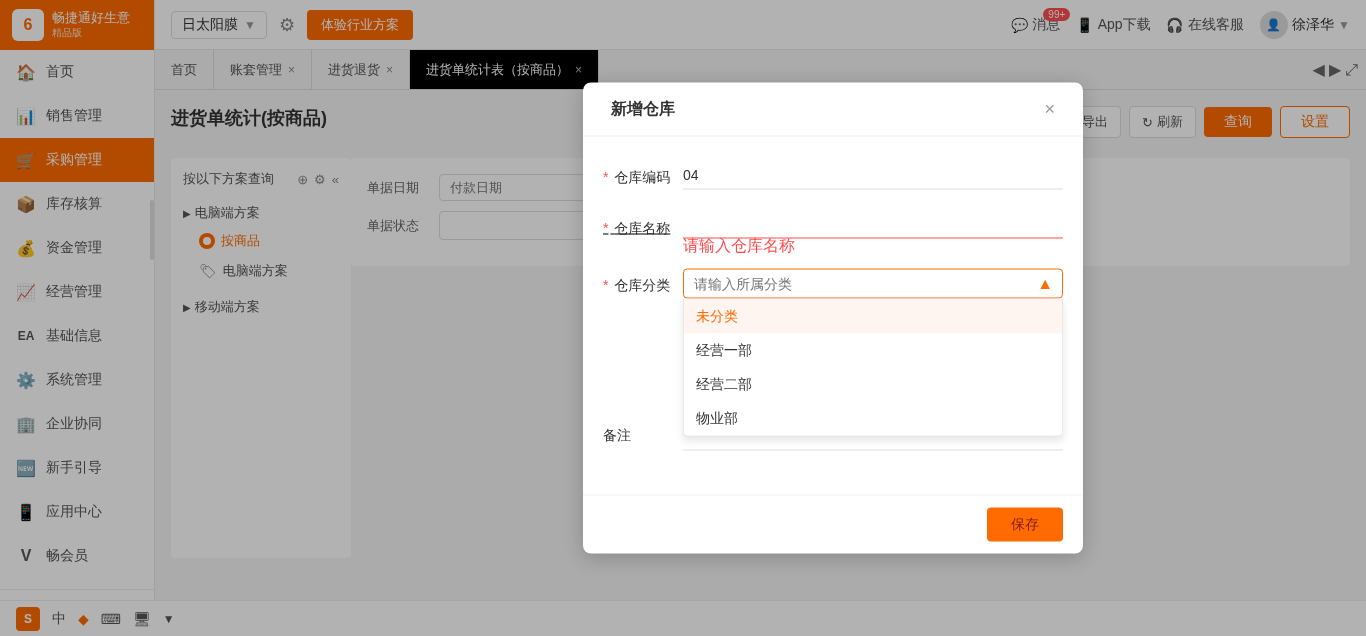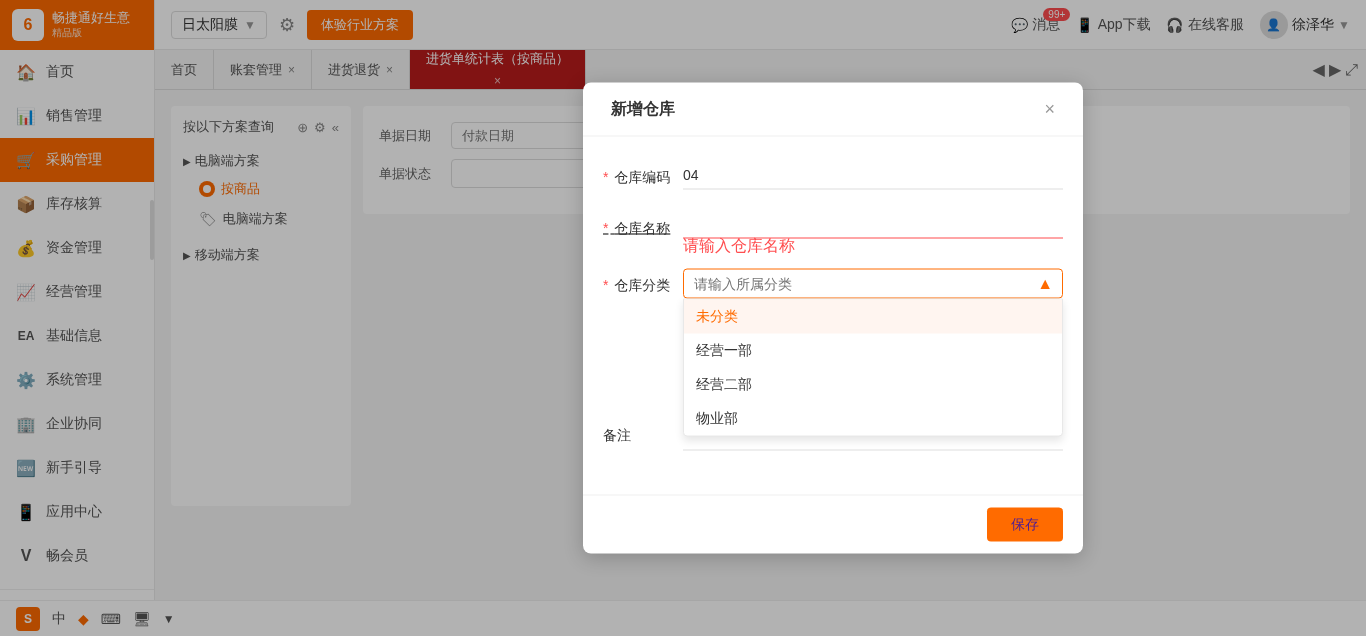--- a/index.html
+++ b/index.html
@@ -50,21 +50,21 @@
 
     
     .tabbar {
       position: absolute; left: 155px; top: 50px; right: 0; height: 40px;
       background: #f5f5f5; border-bottom: 1px solid #ddd; display: flex; align-items: stretch;
     }
     .tab {
       display: flex; align-items: center; padding: 0 16px; gap: 6px; cursor: pointer;
       color: #555; font-size: 13px; border-right: 1px solid #ddd; white-space: nowrap;
     }
-    .tab.active { background: #b91c1c; color: #fff; flex-direction: column; }
+    .tab.active { background: #000000; color: #fff; }
     .tab .close-tab { font-size: 12px; opacity: 0.7; }
     .tab-spacer { flex: 1; }
     .tab-controls { display: flex; align-items: center; padding: 0 8px; gap: 4px; }
     .tab-ctrl-btn { cursor: pointer; color: #666; font-size: 16px; }
 
     
     .main {
       position: absolute; left: 155px; top: 90px; right: 0; bottom: 0;
       background: #f5f5f5; padding: 16px;
     }
@@ -76,21 +76,21 @@
     }
     .query-btn {
       background: #ff6b00; color: #fff; border: none; border-radius: 4px;
       padding: 6px 20px; cursor: pointer; font-size: 14px;
     }
     .set-btn {
       background: #fff; color: #ff6b00; border: 1px solid #ff6b00; border-radius: 4px;
       padding: 6px 20px; cursor: pointer; font-size: 14px;
     }
 
-    .content-area { display: flex; gap: 12px; }
+    .content-area { display: flex; }
 
     
     .left-panel {
       width: 180px; background: #fff; border-radius: 4px; padding: 12px; flex-shrink: 0; min-height: 400px;
     }
     .panel-header { display: flex; align-items: center; justify-content: space-between; color: #555; font-size: 13px; margin-bottom: 12px; }
     .panel-header-actions { display: flex; gap: 6px; color: #888; }
     .scheme-section { margin-bottom: 8px; }
     .scheme-title { display: flex; align-items: center; gap: 4px; color: #555; font-size: 13px; padding: 4px 0; cursor: pointer; }
     .scheme-item {
@@ -162,21 +162,21 @@
     }
     .dropdown-item.selected { background: #fff5f0; color: #ff6b00; }
     .form-textarea {
       flex: 1; border: none; border-bottom: 1px solid #ddd; padding: 6px 0; font-size: 14px;
       outline: none; resize: none; height: 32px; font-family: inherit;
     }
     .dialog-footer {
       display: flex; justify-content: flex-end; gap: 10px; padding: 12px 20px; border-top: 1px solid #f0f0f0;
     }
     .btn-save {
-      background: #ff6b00; color: #4c1d95; border: none; border-radius: 4px;
+      background: #ff6b00; color: #7f1d1d; border: none; border-radius: 4px;
       padding: 8px 24px; cursor: pointer; font-size: 14px;
     }
 
     
     .bottom-bar {
       position: absolute; bottom: 0; left: 0; right: 0; height: 36px;
       background: #fff; border-top: 1px solid #eee; display: flex; align-items: center;
       justify-content: space-between; padding: 0 16px; z-index: 50;
     }
     .bottom-icons { display: flex; gap: 12px; align-items: center; }
@@ -299,20 +299,40 @@
   </div>
   <div class="tab-spacer"></div>
   <div class="tab-controls">
     <span class="tab-ctrl-btn">◀</span>
     <span class="tab-ctrl-btn">▶</span>
     <span class="tab-ctrl-btn">⤢</span>
   </div>
 </div>
 
 <div class="main">
+  <div style="display:flex;align-items:center;justify-content:space-between;margin-bottom:12px;">
+    <h1 class="page-title">进货单统计(按商品)</h1>
+    <div class="toolbar">
+      <div class="toolbar-btn">
+        <span>🖨</span>
+        <span>按模板打印</span>
+        <span style="font-size:11px;">▼</span>
+      </div>
+      <div class="toolbar-btn">
+        <span>⬇</span>
+        <span>导出</span>
+      </div>
+      <div class="toolbar-btn">
+        <span>↻</span>
+        <span>刷新</span>
+      </div>
+      <button class="query-btn">查询</button>
+      <button class="set-btn">设置</button>
+    </div>
+  </div>
 
   <div class="content-area">
 
     <div class="left-panel">
       <div class="panel-header">
         <span>按以下方案查询</span>
         <div class="panel-header-actions">
           <span style="cursor:pointer;">⊕</span>
           <span style="cursor:pointer;">⚙</span>
           <span style="cursor:pointer;">«</span>

